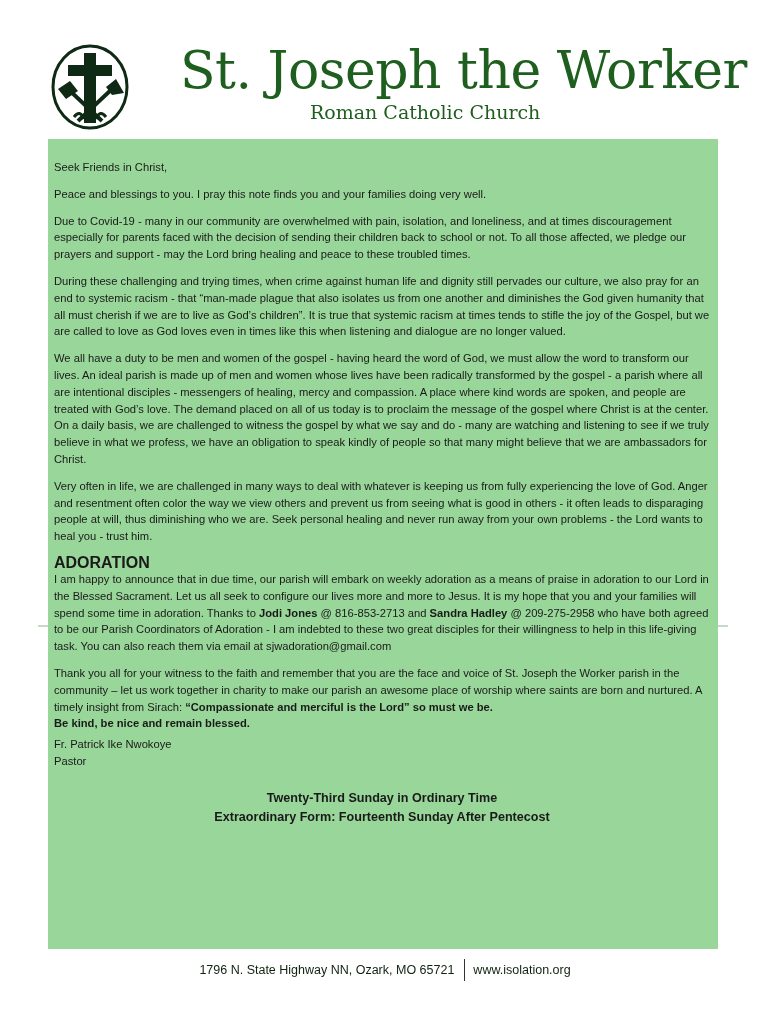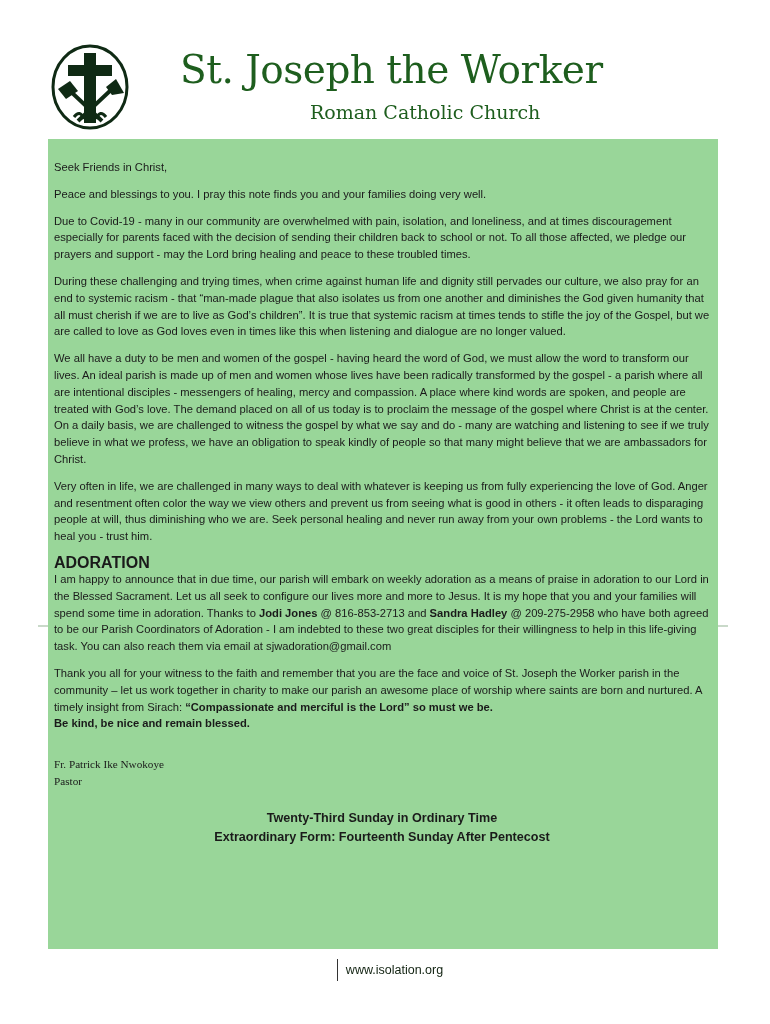--- a/index.html
+++ b/index.html
@@ -3,21 +3,21 @@
   <meta charset="utf-8">
   <style>
     * { box-sizing: border-box; margin: 0; padding: 0; }
     html, body { width: 770px; height: 1024px; background: #ffffff; overflow: hidden; }
     body { position: relative; font-family: "Liberation Sans", sans-serif; color: #111; }
 
     .header { position: absolute; left: 0; top: 0; width: 770px; height: 139px; }
     .logo { position: absolute; left: 50px; top: 43px; width: 80px; height: 88px; }
     .title {
       position: absolute; left: 180px; top: 44px; width: 500px;
-      font-family: "DejaVu Serif", serif; font-size: 39px; color: #1e5e1e;
+      font-family: "DejaVu Serif", serif; font-size: 52px; color: #1e5e1e;
       letter-spacing: -0.5px; line-height: 52px; white-space: nowrap;
     }
     .subtitle {
       position: absolute; left: 310px; top: 100px; width: 300px;
       font-family: "DejaVu Serif", serif; font-size: 19px; color: #1e5e1e;
       line-height: 24px; white-space: nowrap;
     }
 
     .letter-box {
       position: absolute; left: 48px; top: 139px; width: 670px; height: 810px;
@@ -74,24 +74,25 @@
   <p>Due to Covid-19 - many in our community are overwhelmed with pain, isolation, and loneliness, and at times discouragement especially for parents faced with the decision of sending their children back to school or not.  To all those affected, we pledge our prayers and support - may the Lord bring healing and peace to these troubled times.</p>
   <p>During these challenging and trying times, when crime against human life and dignity still pervades our culture, we also pray for an end to systemic racism - that “man-made plague that also isolates us from one another and diminishes the God given humanity that all must cherish if we are to live as God’s children”.  It is true that systemic racism at times tends to stifle the joy of the Gospel, but we are called to love as God loves even in times like this when listening and dialogue are no longer valued.</p>
   <p>We all have a duty to be men and women of the gospel - having heard the word of God, we must allow the word to transform our lives.  An ideal parish is made up of men and women whose lives have been radically transformed by the gospel - a parish where all are intentional disciples - messengers of healing, mercy and compassion.  A place where kind words are spoken, and people are treated with God’s love.  The demand placed on all of us today is to proclaim the message of the gospel where Christ is at the center.  On a daily basis, we are challenged to witness the gospel by what we say and do - many are watching and listening to see if we truly believe in what we profess, we have an obligation to speak kindly of people so that many might believe that we are ambassadors for Christ.</p>
   <p>Very often in life, we are challenged in many ways to deal with whatever is keeping us from fully experiencing the love of God.  Anger and resentment often color the way we view others and prevent us from seeing what is good in others - it often leads to disparaging people at will, thus diminishing who we are.   Seek personal healing and never run away from your own problems - the Lord wants to heal you - trust him.</p>
 
   <p class="heading-adoration">ADORATION</p>
   <p><span>I am happy to announce that in due time, our parish will embark on weekly adoration as a means of praise in adoration to our Lord in the Blessed Sacrament.  Let us all seek to configure our lives more and more to Jesus.  It is my hope that you and your families will spend some time in adoration.   Thanks to </span><b>Jodi Jones</b><span> @ 816-853-2713 and </span><b>Sandra Hadley</b><span> @ 209-275-2958</span><span> who have both agreed to be our Parish Coordinators of Adoration - I am indebted to these two great disciples for their willingness to help in this life-giving task.  You can also reach them via email at sjwadoration@gmail.com</span></p>
 
   <p style="margin-bottom:0;"><span>Thank you all for your witness to the faith and remember that you are the face and voice of St. Joseph the Worker parish in the community – let us work together in charity to make our parish an awesome place of worship where saints are born and nurtured.  A timely insight from Sirach: </span><b>“Compassionate and merciful is the Lord” so must we be.</b><br><b>Be kind, be nice and remain blessed.</b></p>
 
-  <p class="signoff" style="margin-top:24px; margin-bottom:0;font-family:Liberation Serif, serif;"><span>Fr. Patrick Ike Nwokoye</span><br><span>Pastor</span></p>
+  <p class="signoff" style="margin-top:4px; margin-bottom:0;"><span>Fr. Patrick Ike Nwokoye</span><br><span>Pastor</span></p>
 
   <div class="liturgical">
     <div>Twenty-Third Sunday in Ordinary Time</div>
     <div>Extraordinary Form:  Fourteenth Sunday After Pentecost</div>
   </div>
 </div>
 
 <div class="footer">
+  <span>1796 N. State Highway NN, Ozark, MO 65721</span>
   <span class="divider"></span>
   <span>www.isolation.org</span>
 </div>
 
 </body></html>

